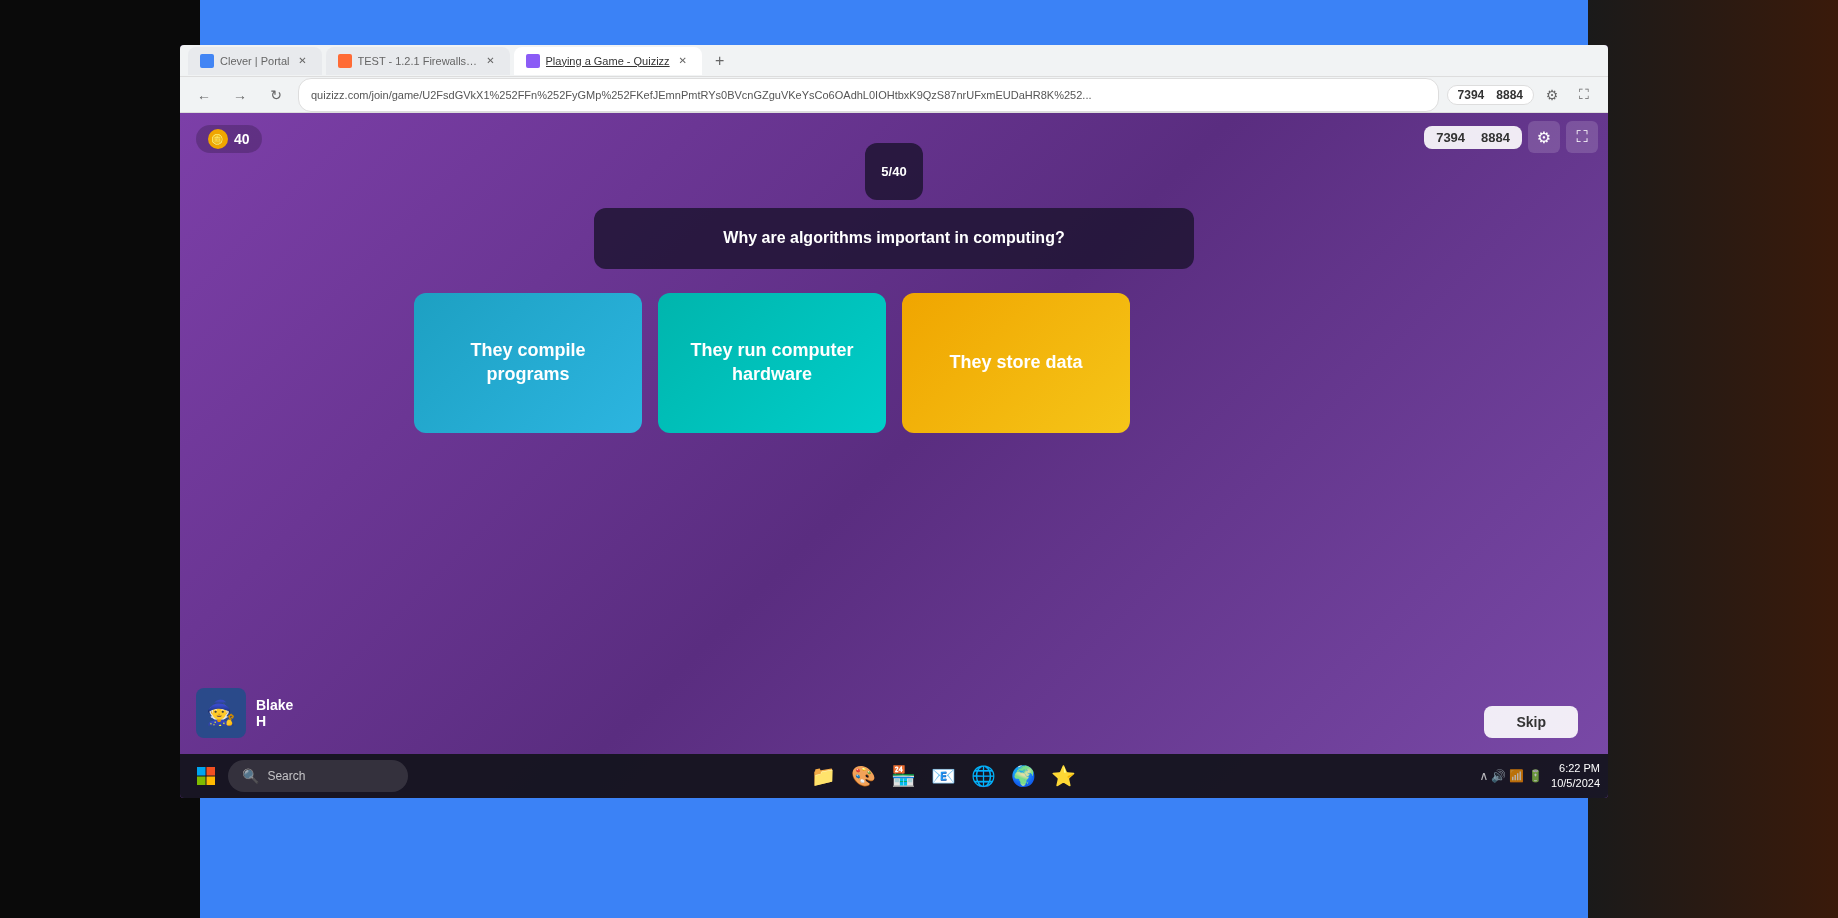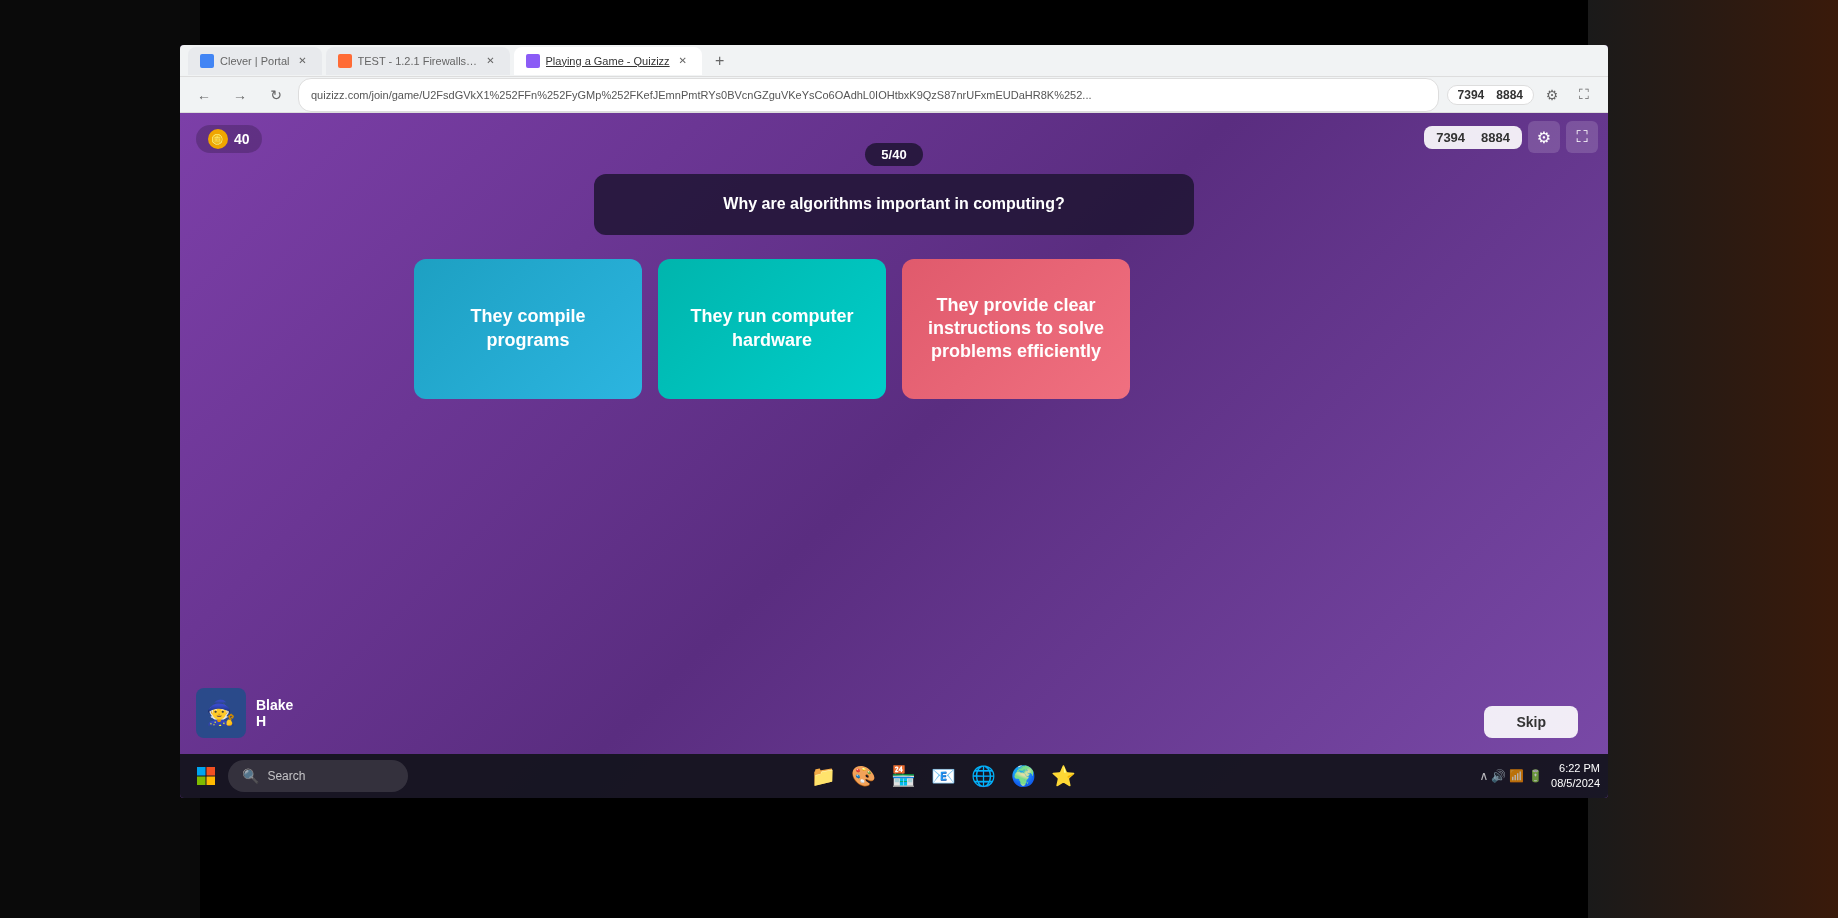--- a/index.html
+++ b/index.html
@@ -9,21 +9,21 @@
       background: #1a1a2e;
       font-family: 'Segoe UI', Arial, sans-serif;
       overflow: hidden;
       position: relative;
     }
 
     
     .laptop-outer {
       position: absolute;
       top: 0; left: 0; right: 0; bottom: 0;
-      background: #000000;
+      background: #3b82f6;
       display: flex;
       align-items: center;
       justify-content: center;
       border-radius: 7px;
     }
 
     
     .bg-dark-left {
       position: absolute;
       top: 0; left: 0;
@@ -195,21 +195,21 @@
       color: #fff;
       font-size: 14px;
       font-weight: bold;
     }
 
     
     .question-counter {
       background: rgba(30,20,50,0.85);
       color: #fff;
       border-radius: 12px;
-      padding: 4px 16px;
+      padding: 21px 16px;
       font-size: 13px;
       font-weight: 600;
       margin-top: 10px;
       margin-bottom: 8px;
     }
 
     
     .question-box {
       background: rgba(30,20,50,0.85);
       border-radius: 12px;
@@ -489,22 +489,22 @@
           <div class="question-text">Why are algorithms important in computing?</div>
         </div>
 
         <div class="answers-grid">
           <div class="answer-card answer-blue">
             <span class="answer-text">They compile programs</span>
           </div>
           <div class="answer-card answer-teal">
             <span class="answer-text">They run computer hardware</span>
           </div>
-          <div class="answer-card answer-red">
-            <span class="answer-text">They provide clear instructions to solve problems efficiently</span>
+          <div class="answer-card answer-yellow">
+            <span class="answer-text">They store data</span>
           </div>
         </div>
 
         <button class="skip-btn">Skip</button>
 
         <div class="player-info">
           <div class="player-avatar">
             <span>🧙</span>
           </div>
           <div>
@@ -534,20 +534,20 @@
           <div class="taskbar-app">🏪</div>
           <div class="taskbar-app">📧</div>
           <div class="taskbar-app">🌐</div>
           <div class="taskbar-app">🌍</div>
           <div class="taskbar-app">⭐</div>
         </div>
         <div class="taskbar-systray">
           <span style="color:rgba(255,255,255,0.7);font-size:12px;">∧ 🔊 📶 🔋</span>
           <div class="systray-time">
             <div>6:22 PM</div>
-            <div>08/5/2024</div>
+            <div>10/5/2024</div>
           </div>
         </div>
       </div>
 
     </div>
   </div>
 </div>
 
 </body></html>

